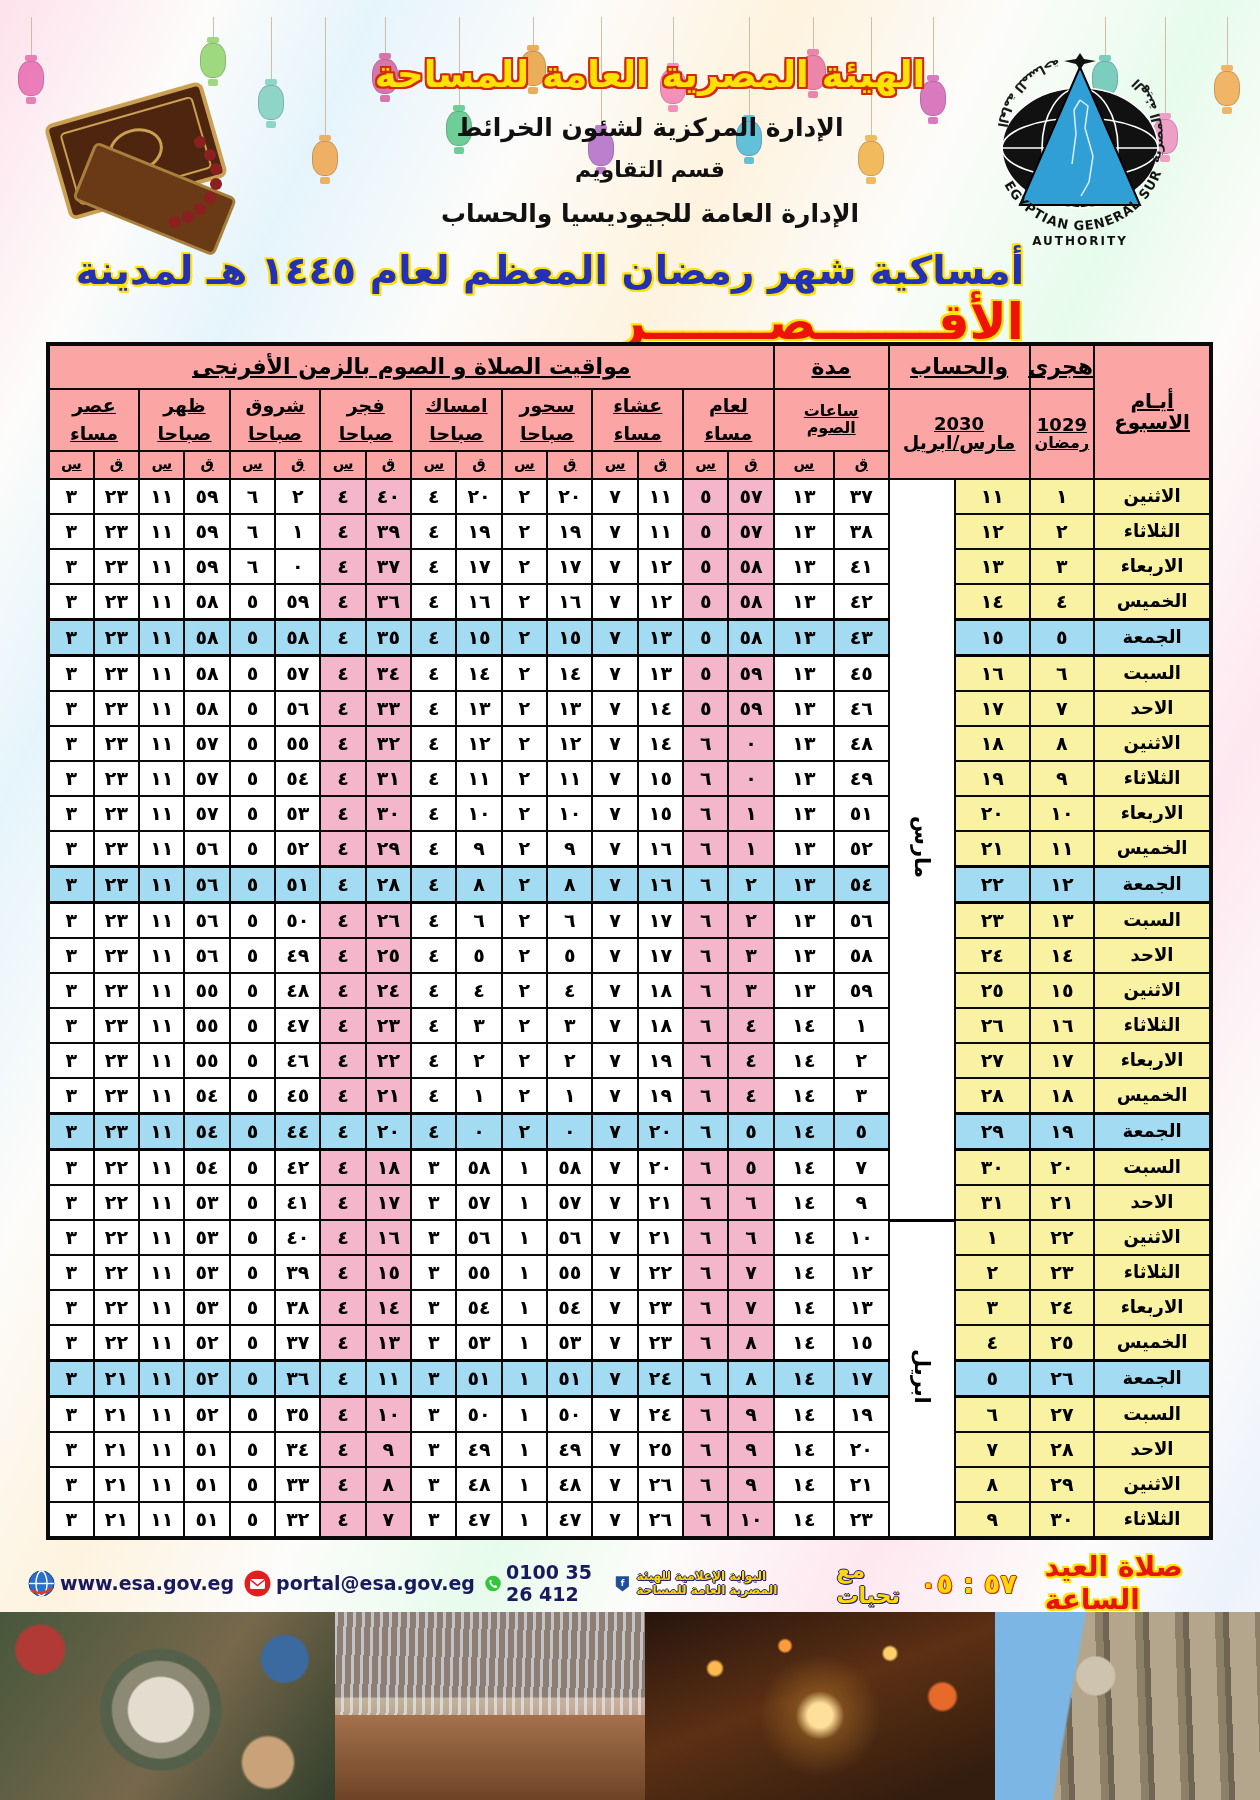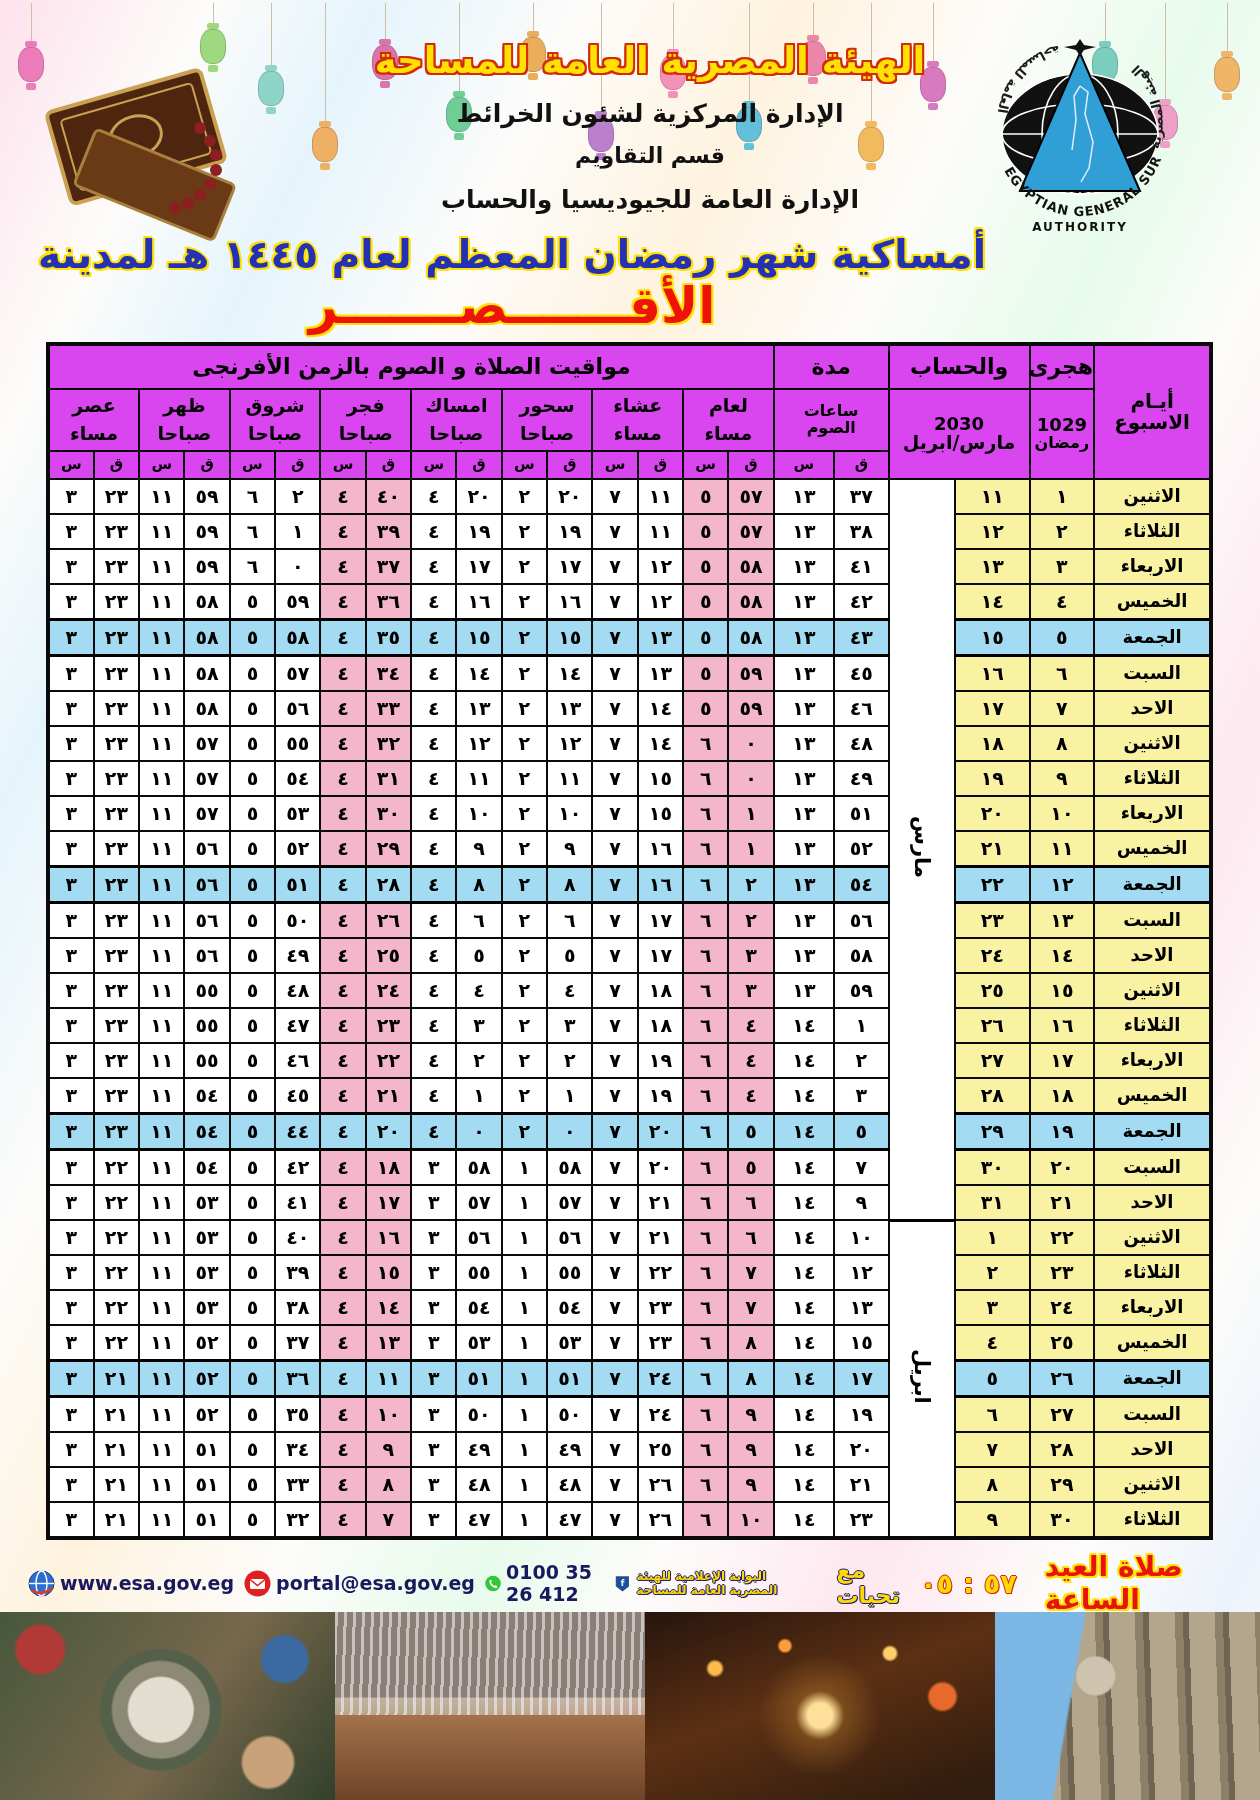--- a/index.html
+++ b/index.html
@@ -8,48 +8,48 @@
     background:
       linear-gradient(115deg, rgba(255,185,215,.40) 0%, rgba(255,255,255,0) 10%,
         rgba(185,230,255,.35) 18%, rgba(255,255,255,0) 28%,
         rgba(255,225,170,.35) 38%, rgba(255,255,255,0) 48%,
         rgba(190,250,210,.35) 58%, rgba(255,255,255,0) 66%,
         rgba(255,200,225,.40) 76%, rgba(255,255,255,0) 86%,
         rgba(205,225,255,.35) 94%, rgba(255,255,255,0) 100%),
       #fdfcfa;}
 
   
-  .banner{position:absolute;top:3px;left:0;width:1064px;height:232px;}
+  .banner{position:absolute;top:17px;left:0;width:1064px;height:232px;}
   .lantern{position:absolute;top:0;display:flex;flex-direction:column;align-items:center;opacity:.85;}
   .lstr{width:1px;background:#c9b49a;display:block;}
   .lcap{width:12px;height:6px;border-radius:2px;display:block;}
   .lbody{width:24px;height:33px;border-radius:11px/15px;border:1px solid rgba(60,30,60,.25);display:block;}
   .lbase{width:10px;height:7px;border-radius:2px;display:block;margin-top:1px;}
   .org-block{position:absolute;top:36px;left:330px;width:640px;text-align:center;}
   .org-name{font-size:37px;font-weight:bold;color:#ffe103;
     text-shadow:-2px 0 #d42a0c,2px 0 #d42a0c,0 -2px #d42a0c,0 2px #d42a0c,-2px -2px #d42a0c,2px 2px #d42a0c,-2px 2px #d42a0c,2px -2px #d42a0c;}
   .org-line{font-size:25px;font-weight:bold;color:#111;margin-top:17px;}
   .org-line.small{font-size:22px;margin-top:15px;}
   .quran{position:absolute;top:30px;left:20px;}
   .logo{position:absolute;top:28px;left:985px;}
 
   
-  .title-row{position:absolute;top:232px;left:0;width:1024px;text-align:center;direction:rtl;}
+  .title-row{position:absolute;top:248px;left:0;width:1024px;direction:rtl;}
   .title-main{font-size:39px;font-weight:bold;color:#2431b5;
     text-shadow:-2px 0 #ffe103,2px 0 #ffe103,0 -2px #ffe103,0 2px #ffe103,2px 2px #ffe103,-2px -2px #ffe103;}
   .title-city{font-size:50px;font-weight:bold;color:#ee1309;
     text-shadow:-2px 0 #ffe103,2px 0 #ffe103,0 -2px #ffe103,0 2px #ffe103,2px 2px #ffe103,-2px -2px #ffe103;}
 
   
   .tbl-wrap{position:absolute;top:342px;left:46px;}
   table.imsakia{border-collapse:collapse;table-layout:fixed;width:1167px;direction:rtl;
     border:4px solid #0a0a0a;background:#fff;}
   table.imsakia th, table.imsakia td{border:2px solid #0a0a0a;padding:0;text-align:center;
     font-weight:bold;color:#000;line-height:1.05;}
-  thead th{background:#d946ef;}
+  thead th{background:#fca5a5;text-decoration:underline;}
   th.span-title{font-size:22px;height:42px;}
   th.hdr-era{font-size:22px;}
   th.hdr-days{font-size:20px;}
   th.hdr-prayer{font-size:19px;height:60px;}
   th.hdr-prayer .sub{display:block;margin-top:8px;font-size:19px;}
   th.hdr-sq{font-size:15px;height:26px;}
   th.hdr-tall{vertical-align:middle;}
   .col2{display:flex;flex-direction:column;justify-content:space-between;height:100%;padding:4px 0;box-sizing:border-box;}
   th .yr{font-size:18px;}
   th .mon{font-size:19px;}

